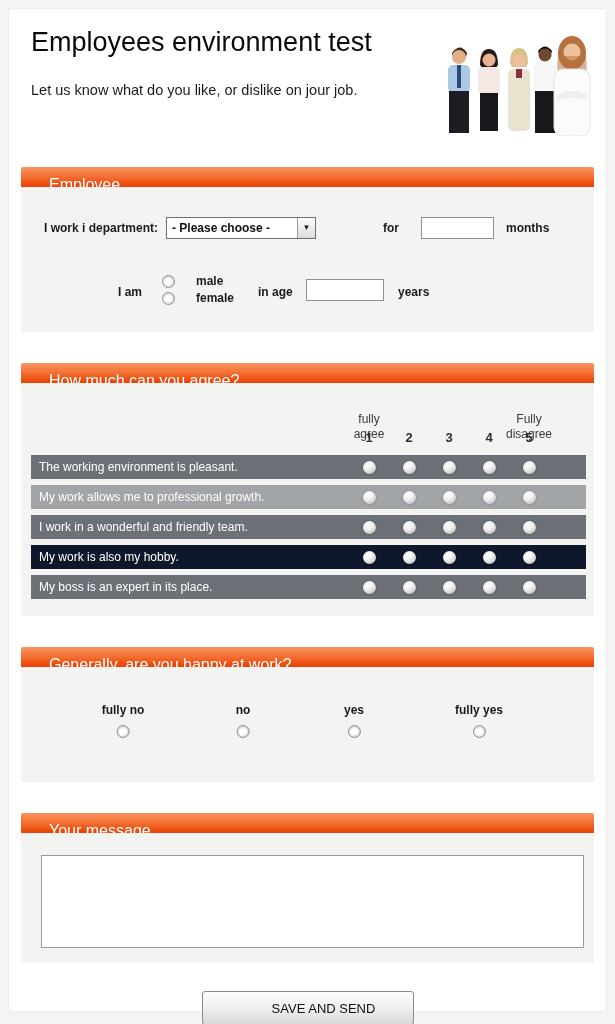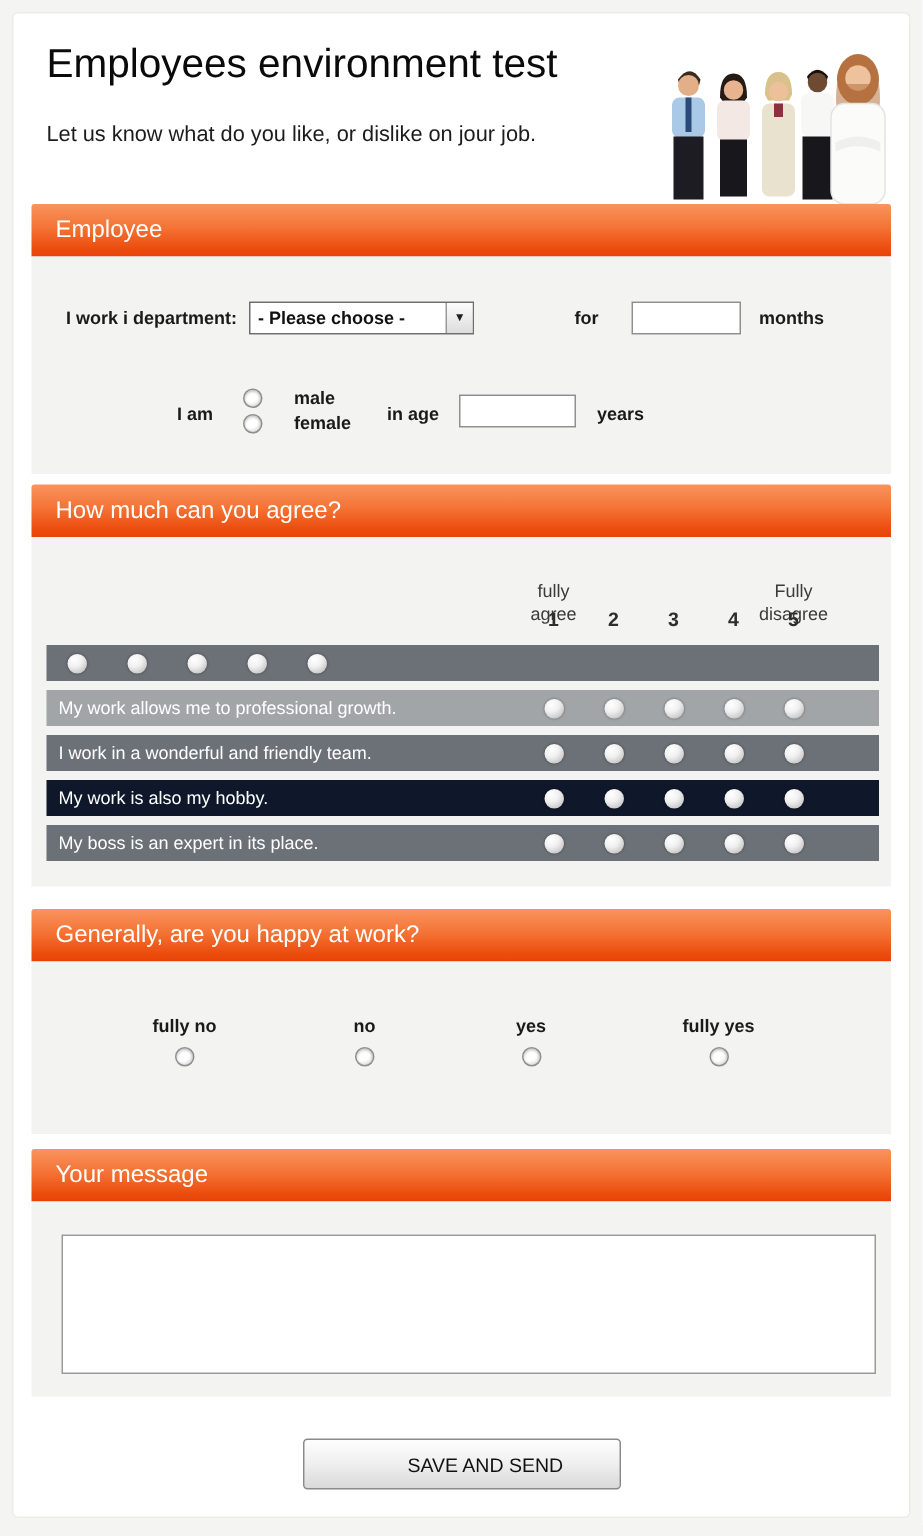--- a/index.html
+++ b/index.html
@@ -24,24 +24,25 @@
     letter-spacing: 0px;
   }
   .page-subtitle {
     position: absolute; left: 22px; top: 72px;
     width: 330px; font-size: 14.5px; line-height: 19px; color: #1c1c1c;
   }
   .photo { position: absolute; left: 422px; top: 10px; width: 165px; height: 117px; }
   
   .section { margin: 0 12px; }
   .sec-head {
-    height: 35px; line-height: 35px; padding: 0 16px;
+    height: 20px; line-height: 35px; padding: 0 28px;
     color: #ffffff; font-size: 16px;
     background: linear-gradient(180deg, #f9945e 0%, #f47335 45%, #eb4d0e 85%, #e8430a 100%);
     border-radius: 2px 2px 0 0;
+    margin-top: 31px;
   }
   .sec-body { background: #f3f3f1; position: relative; }
   
   .employee-body { height: 145px; }
   .lbl { font-size: 12px; font-weight: bold; color: #1a1a1a; }
   .abs { position: absolute; }
   .txt-input {
     background: #ffffff; border: 1px solid #8f8f8f; height: 22px;
     font-family: "Liberation Sans", sans-serif; font-size: 12px; padding: 0 4px;
   }
@@ -180,20 +181,21 @@
       <span class="scale-label left">fully agree</span>
       <span class="scale-label right">Fully disagree</span>
       <span class="scale-num" style="left:348px;">1</span>
       <span class="scale-num" style="left:388px;">2</span>
       <span class="scale-num" style="left:428px;">3</span>
       <span class="scale-num" style="left:468px;">4</span>
       <span class="scale-num" style="left:508px;">5</span>
 
       <div class="matrix">
         <div class="m-row dark">
+          <span class="m-label">The working environment is pleasant.</span>
           <span class="m-cell">
               <span class="radio-sphere"></span>
             </span>
           <span class="m-cell">
               <span class="radio-sphere"></span>
             </span>
           <span class="m-cell">
               <span class="radio-sphere"></span>
             </span>
           <span class="m-cell">

